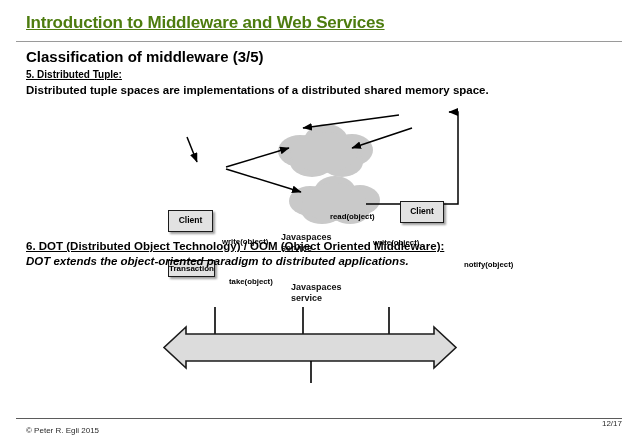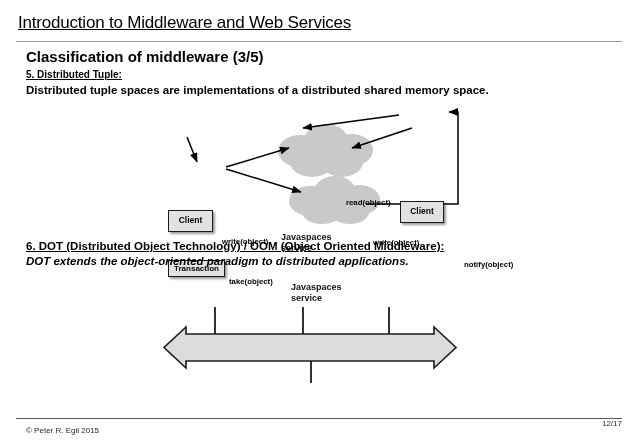--- a/index.html
+++ b/index.html
@@ -17,24 +17,24 @@
   }
 
   
   #header {
     position: absolute;
     left: 0; top: 0;
     width: 638px; height: 42px;
   }
   #slide-title {
     position: absolute;
-    left: 18px; top: 13px;
+    left: 26px; top: 13px;
     font-size: 17px;
-    font-weight: normal;
-    color: #000000;
+    font-weight: bold;
+    color: #4d7c0f;
     text-decoration: underline;
     letter-spacing: -0.2px;
     white-space: nowrap;
   }
   #brand {
     position: absolute;
     right: 8px; top: 15px;
     font-size: 15.5px;
     font-weight: bold;
     white-space: nowrap;
@@ -104,42 +104,42 @@
     font-size: 8.5px;
     font-weight: bold;
     display: flex;
     align-items: center;
     justify-content: center;
     text-align: center;
     line-height: 1.15;
     box-sizing: border-box;
   }
   #box-client-left  { left: 168px; top: 114px; width: 45px; height: 22px; }
-  #box-transaction  { left: 168px; top: 164px; width: 57px; height: 17px; font-size: 8px;}
+  #box-transaction  { left: 168px; top: 164px; width: 47px; height: 17px; font-size: 8px;}
   #box-client-right { left: 400px; top: 105px; width: 44px; height: 22px; }
 
   .cloud-label {
     position: absolute;
     font-size: 9px;
     font-weight: bold;
     line-height: 1.2;
     color: #111;
     pointer-events: none;
   }
   #cloud1-label { left: 281px; top: 136px; width: 86px; }
   #cloud2-label { left: 291px; top: 186px; width: 86px; }
 
   .edgelabel {
     position: absolute;
     font-size: 7.8px;
     font-weight: bold;
     white-space: nowrap;
     color: #000;
   }
-  #lbl-read       { left: 330px; top: 102px; margin-left: 16px; }
+  #lbl-read       { left: 330px; top: 116px; }
   #lbl-write-l    { left: 222px; top: 141px; }
   #lbl-write-r    { left: 373px; top: 142px; }
   #lbl-take       { left: 229px; top: 181px; }
   #lbl-notify     { left: 464px; top: 164px; }
 
   
   #diagram-bus {
     position: absolute;
     left: 0px; top: 270px;
     width: 638px; height: 140px;

